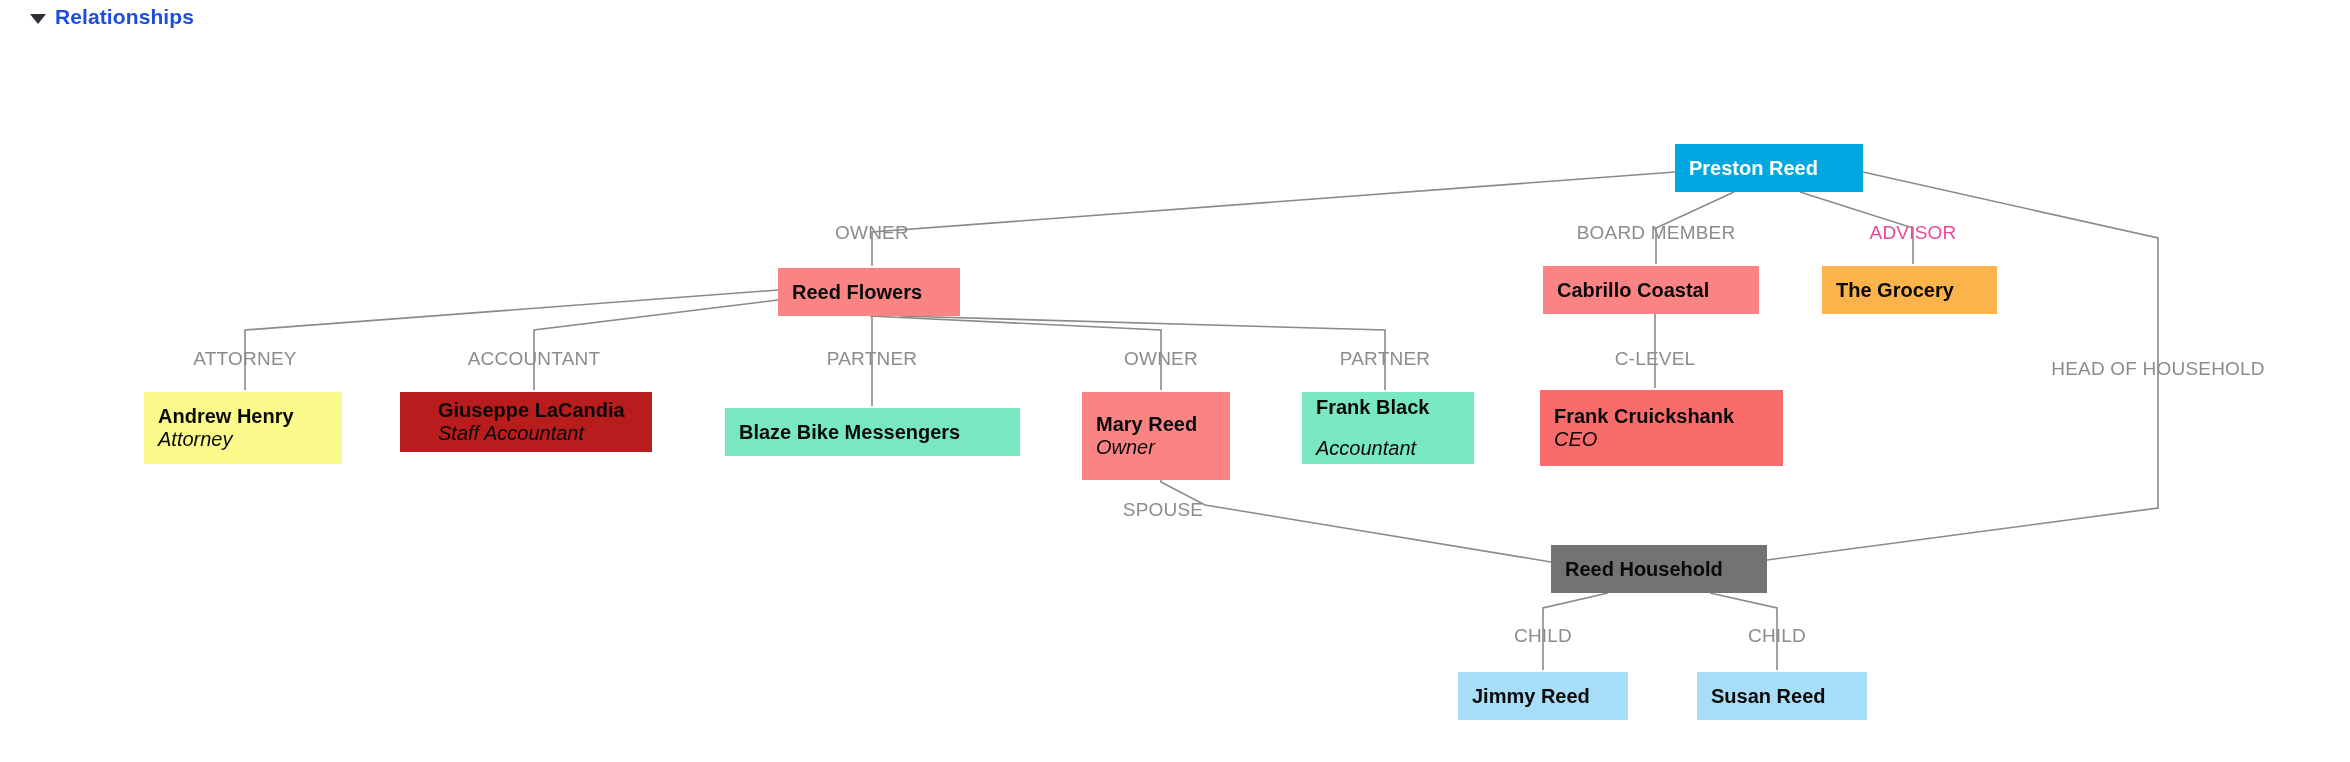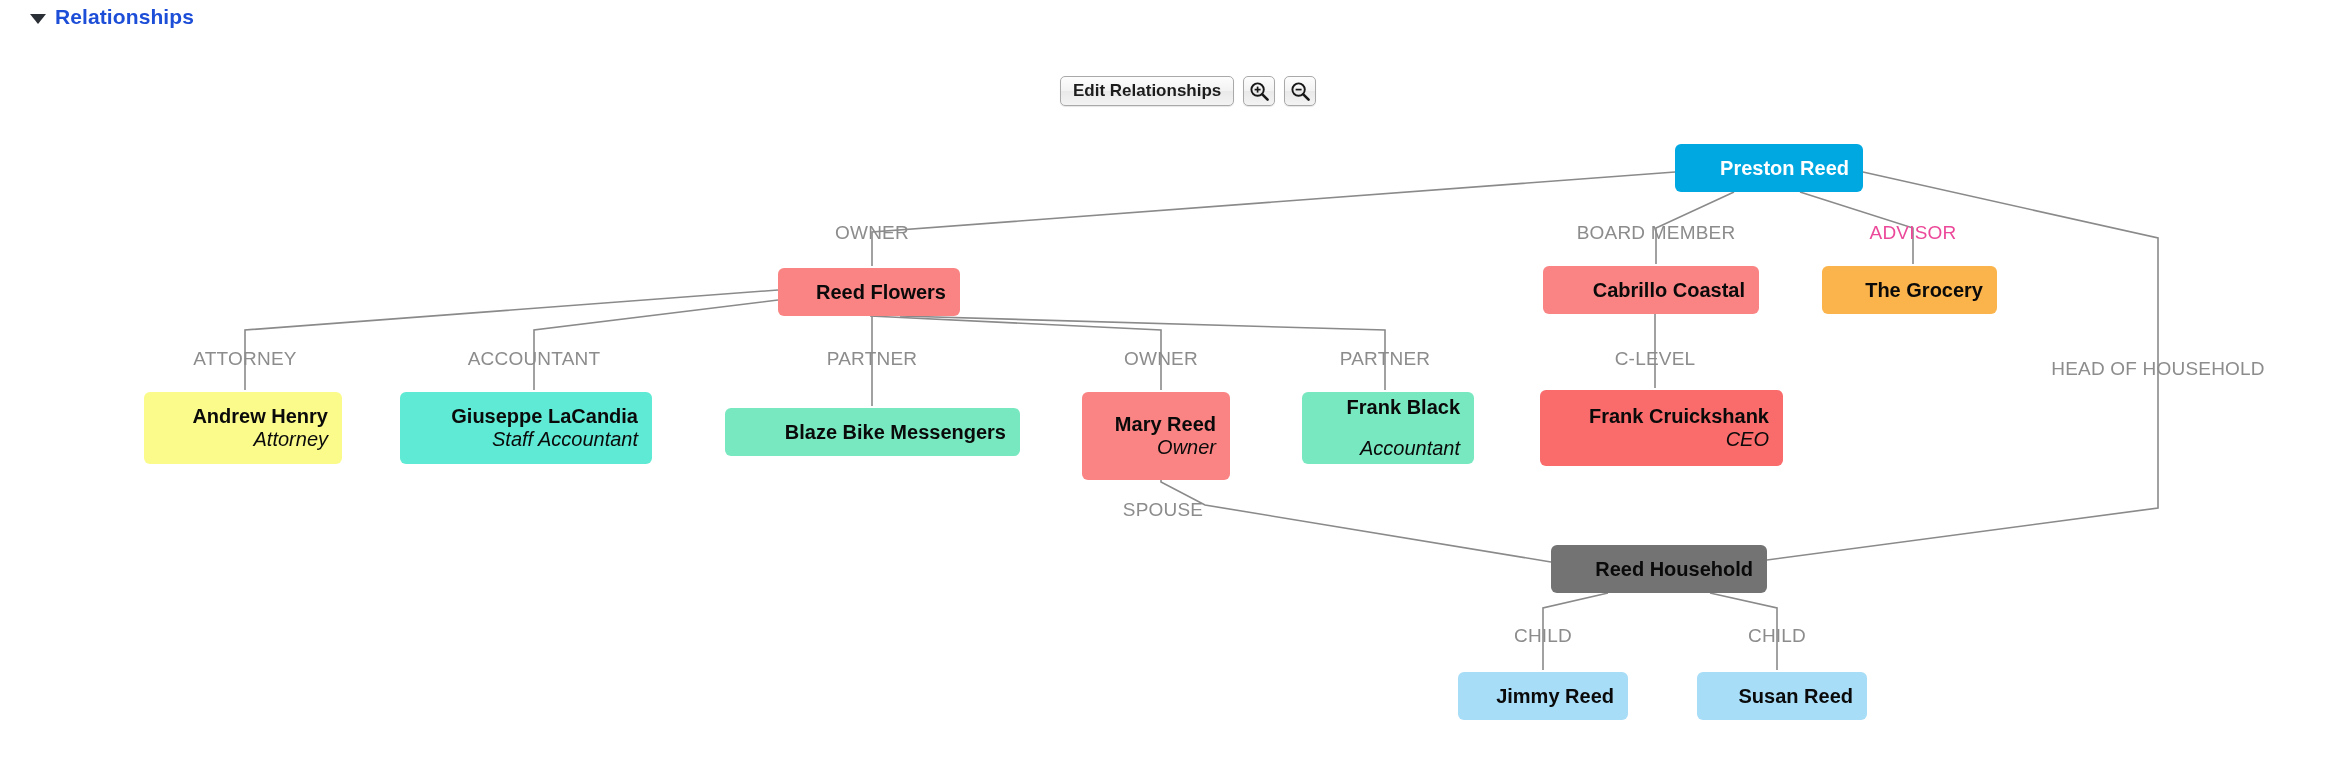--- a/index.html
+++ b/index.html
@@ -91,24 +91,24 @@
     position: absolute;
     left: 0; top: 0;
     width: 2350px;
     height: 762px;
     pointer-events: none;
   }
 
   
   .node {
     position: absolute;
-    border-radius: 6px;
+    border-radius: 0;
     display: flex;
     flex-direction: column;
-    align-items: flex-end;
+    align-items: flex-start;
     justify-content: center;
     padding: 6px 14px;
     cursor: default;
     white-space: nowrap;
   }
   .node .node-title {
     font-size: 20px;
     font-weight: bold;
     line-height: 1.14;
     color: #0a0a0a;
@@ -135,38 +135,20 @@
 </head>
 <body>
 
 <div id="root">
 
   <div class="section-header">
     <span class="disclosure-triangle"></span>
     <span class="section-title">Relationships</span>
   </div>
 
-  <div class="toolbar">
-    <div class="btn-edit">Edit Relationships</div>
-    <div class="btn-zoom">
-      <svg width="21" height="21" viewBox="0 0 21 21">
-        <circle cx="8.6" cy="8.6" r="6.2" fill="none" stroke="#171717" stroke-width="1.9"></circle>
-        <line x1="13.3" y1="13.3" x2="18.6" y2="18.6" stroke="#171717" stroke-width="2.6" stroke-linecap="round"></line>
-        <line x1="5.6" y1="8.6" x2="11.6" y2="8.6" stroke="#171717" stroke-width="1.7"></line>
-        <line x1="8.6" y1="5.6" x2="8.6" y2="11.6" stroke="#171717" stroke-width="1.7"></line>
-      </svg>
-    </div>
-    <div class="btn-zoom">
-      <svg width="21" height="21" viewBox="0 0 21 21">
-        <circle cx="8.6" cy="8.6" r="6.2" fill="none" stroke="#171717" stroke-width="1.9"></circle>
-        <line x1="13.3" y1="13.3" x2="18.6" y2="18.6" stroke="#171717" stroke-width="2.6" stroke-linecap="round"></line>
-        <line x1="5.6" y1="8.6" x2="11.6" y2="8.6" stroke="#171717" stroke-width="1.7"></line>
-      </svg>
-    </div>
-  </div>
 
   <div class="graph">
     <svg class="edges" id="edge-layer" viewBox="0 0 2350 762">
         <polyline points="1675,172 872,232 872,266" fill="none" stroke="#8a8a8a" stroke-width="1.6"></polyline>
         <polyline points="1734,192 1656,228 1656,264" fill="none" stroke="#8a8a8a" stroke-width="1.6"></polyline>
         <polyline points="1800,192 1913,228 1913,264" fill="none" stroke="#8a8a8a" stroke-width="1.6"></polyline>
         <polyline points="1863,172 2158,238 2158,352 2158,380 2158,508 1767,560" fill="none" stroke="#8a8a8a" stroke-width="1.6"></polyline>
         <polyline points="778,290 245,330 245,390" fill="none" stroke="#8a8a8a" stroke-width="1.6"></polyline>
         <polyline points="778,300 534,330 534,390" fill="none" stroke="#8a8a8a" stroke-width="1.6"></polyline>
         <polyline points="872,316 872,330 872,356 872,406" fill="none" stroke="#8a8a8a" stroke-width="1.6"></polyline>
@@ -187,21 +169,21 @@
         <div class="node" style="left: 1543px; top: 266px; width: 216px; height: 48px; background: rgb(250, 132, 132);">
           <div class="node-title">Cabrillo Coastal</div>
         </div>
         <div class="node" style="left: 1822px; top: 266px; width: 175px; height: 48px; background: rgb(251, 180, 76);">
           <div class="node-title">The Grocery</div>
         </div>
         <div class="node" style="left: 144px; top: 392px; width: 198px; height: 72px; background: rgb(251, 251, 140);">
           <div class="node-title">Andrew Henry</div>
           <div class="node-sub">Attorney</div>
         </div>
-        <div class="node" style="left: 400px; top: 392px; width: 252px; height: 72px; background: #5eead4; padding-left: 38px;">
+        <div class="node" style="left: 400px; top: 392px; width: 252px; height: 60px; background: #b91c1c; padding-left: 38px;">
           <div class="node-title">Giuseppe LaCandia</div>
           <div class="node-sub">Staff Accountant</div>
         </div>
         <div class="node" style="left: 725px; top: 408px; width: 295px; height: 48px; background: rgb(120, 232, 192);">
           <div class="node-title">Blaze Bike Messengers</div>
         </div>
         <div class="node" style="left: 1082px; top: 392px; width: 148px; height: 88px; background: rgb(250, 132, 132);">
           <div class="node-title">Mary Reed</div>
           <div class="node-sub">Owner</div>
         </div>

